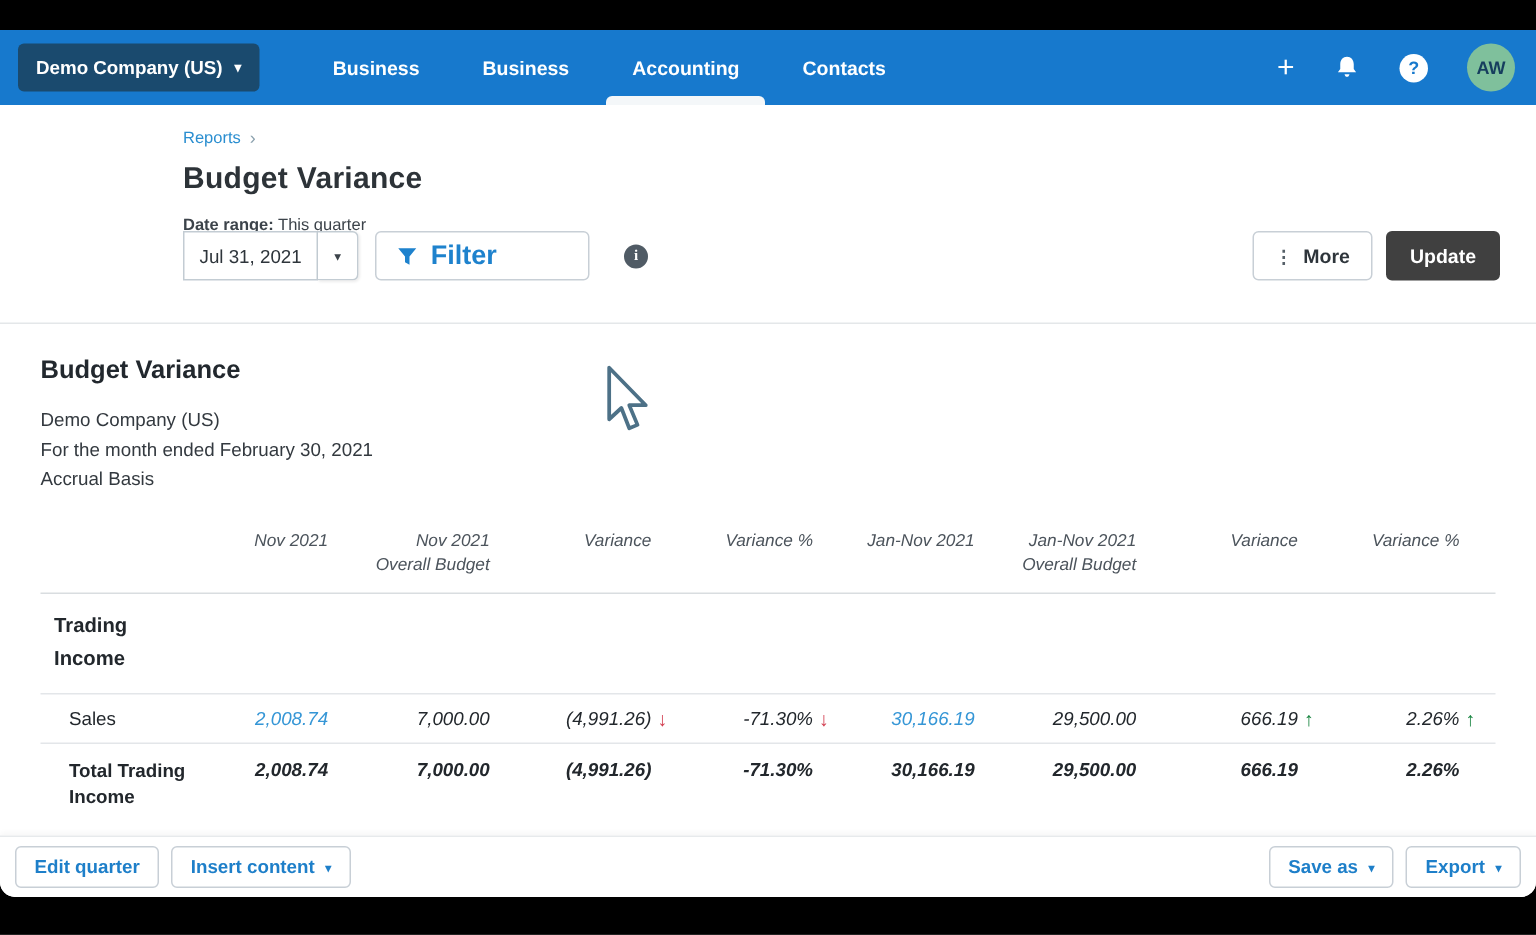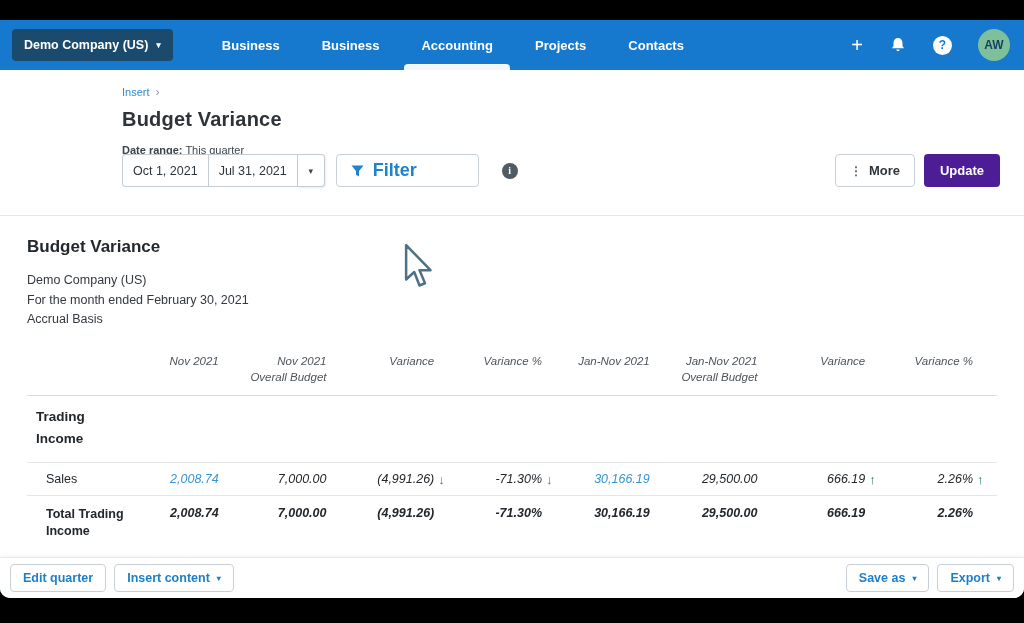--- a/index.html
+++ b/index.html
@@ -65,21 +65,21 @@
   .filter-btn .flabel { color:#1e82cd; font-size:18px; font-weight:bold; }
   .info-dot { margin-left:23px; width:16px; height:16px; border-radius:50%;
     background:#505b65; color:#fff; font-size:10px; font-weight:bold;
     font-family:"Liberation Serif", serif; display:flex; align-items:center;
     justify-content:center; cursor:pointer; }
   .right-controls { margin-left:auto; display:flex; gap:9px; }
   .more-btn { height:33px; background:#fff; border:1px solid #c8cfd6; border-radius:4px;
     display:flex; align-items:center; gap:7px; padding:0 14px; font-size:13px;
     font-weight:bold; color:#2e353b; cursor:pointer; }
   .kebab { color:#566068; font-size:12px; }
-  .update-btn { height:33px; background:#4c1d95; border:none; border-radius:4px;
+  .update-btn { height:33px; background:#404040; border:none; border-radius:4px;
     color:#fff; font-size:13px; font-weight:bold; padding:0 16px; cursor:pointer; }
 
   
   .report-zone { height:341px; overflow:hidden; padding:0 27px; flex:none; }
   .report-title { margin-top:21px; font-size:17px; font-weight:bold; color:#22282e; }
   .report-meta { margin-top:14px; font-size:12.5px; color:#33393f; line-height:19.5px; }
 
   
   .tbl { margin-top:17px; width:100%; }
   .trow { display:grid; grid-template-columns:108px repeat(8, 1fr); align-items:start; }
@@ -123,21 +123,20 @@
 
   <div class="navbar">
     <button class="org-btn">
       <span>Demo Company (US)</span>
       <span class="org-caret">▾</span>
     </button>
     <div class="nav-items">
       <div class="nav-item">Business</div>
       <div class="nav-item">Business</div>
       <div class="nav-item active">Accounting</div>
-      <div class="nav-item">Projects</div>
       <div class="nav-item">Contacts</div>
     </div>
     <div class="nav-right">
       <span class="nav-plus">+</span>
       <svg class="bell" viewBox="0 0 24 24">
         <path d="M12 2.5c-3.6 0-6 2.8-6 6.6v4.2l-2.1 3h16.2l-2.1-3V9.1c0-3.8-2.4-6.6-6-6.6z" fill="#ffffff"></path>
         <path d="M9.8 18c.3 1.4 1.1 2.3 2.2 2.3s1.9-.9 2.2-2.3z" fill="#ffffff"></path>
       </svg>
       <div class="help-circle">
         <span>?</span>
@@ -145,31 +144,30 @@
       <div class="avatar">
         <span>AW</span>
       </div>
     </div>
   </div>
 
   <div class="page">
 
     <div class="toolbar-zone">
       <div class="breadcrumb">
-        <span class="crumb">Insert</span>
+        <span class="crumb">Reports</span>
         <span class="chev">›</span>
       </div>
       <div class="page-title">Budget Variance</div>
       <div class="range-line">
         <b>Date range:</b>
         <span>This quarter</span>
       </div>
       <div class="controls">
         <div class="date-group">
-          <div class="date-box from">Oct 1, 2021</div>
           <div class="date-box to">Jul 31, 2021</div>
           <button class="date-caret-btn">
             <span>▾</span>
           </button>
         </div>
         <button class="filter-btn">
           <svg width="13" height="12" viewBox="0 0 13 12">
             <path d="M0.5 0.5 H12.5 L8 6 V11.5 L5 9.8 V6 Z" fill="#1e82cd"></path>
           </svg>
           <span class="flabel">Filter</span>

